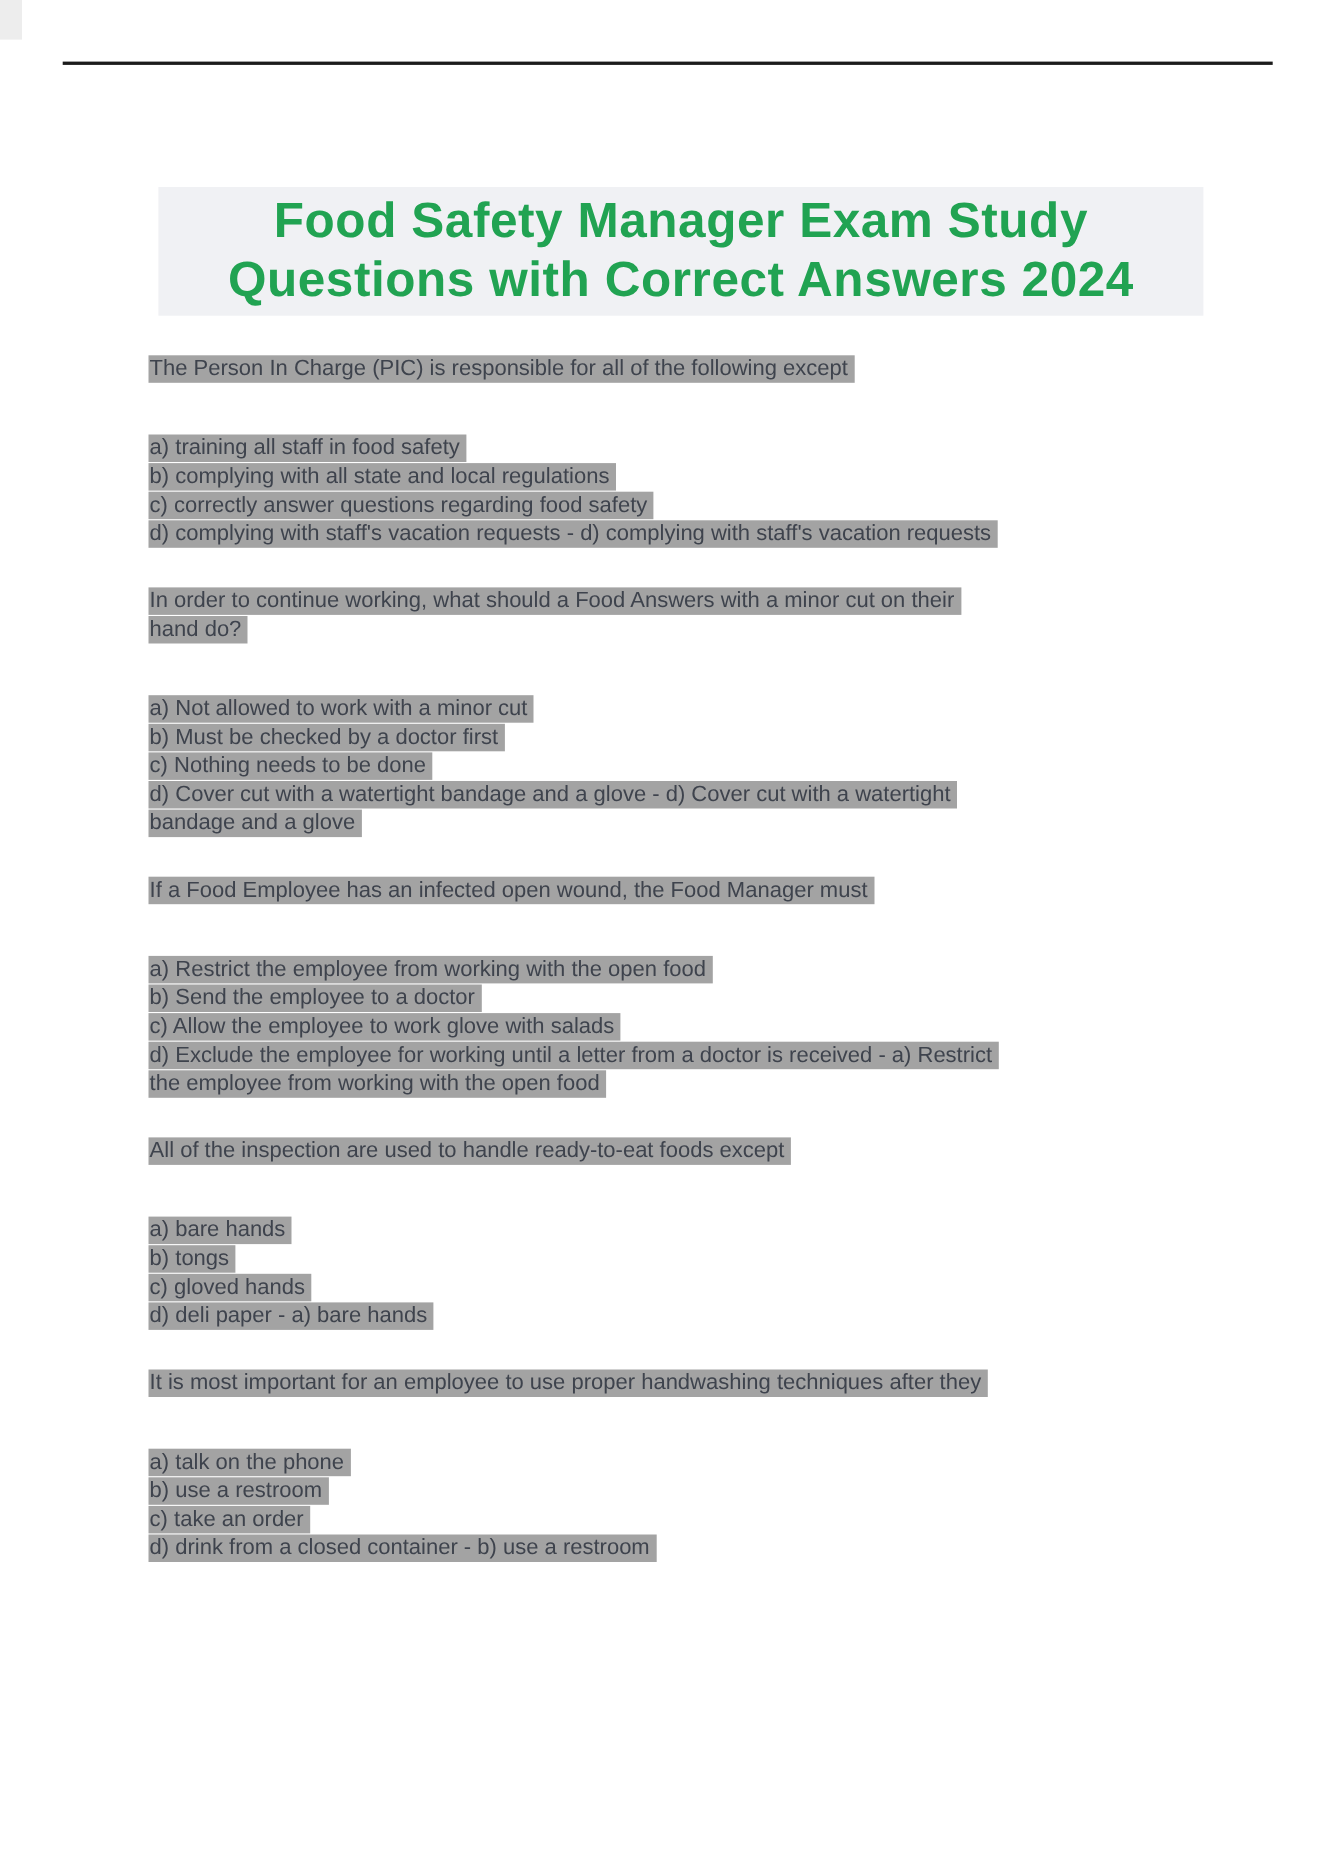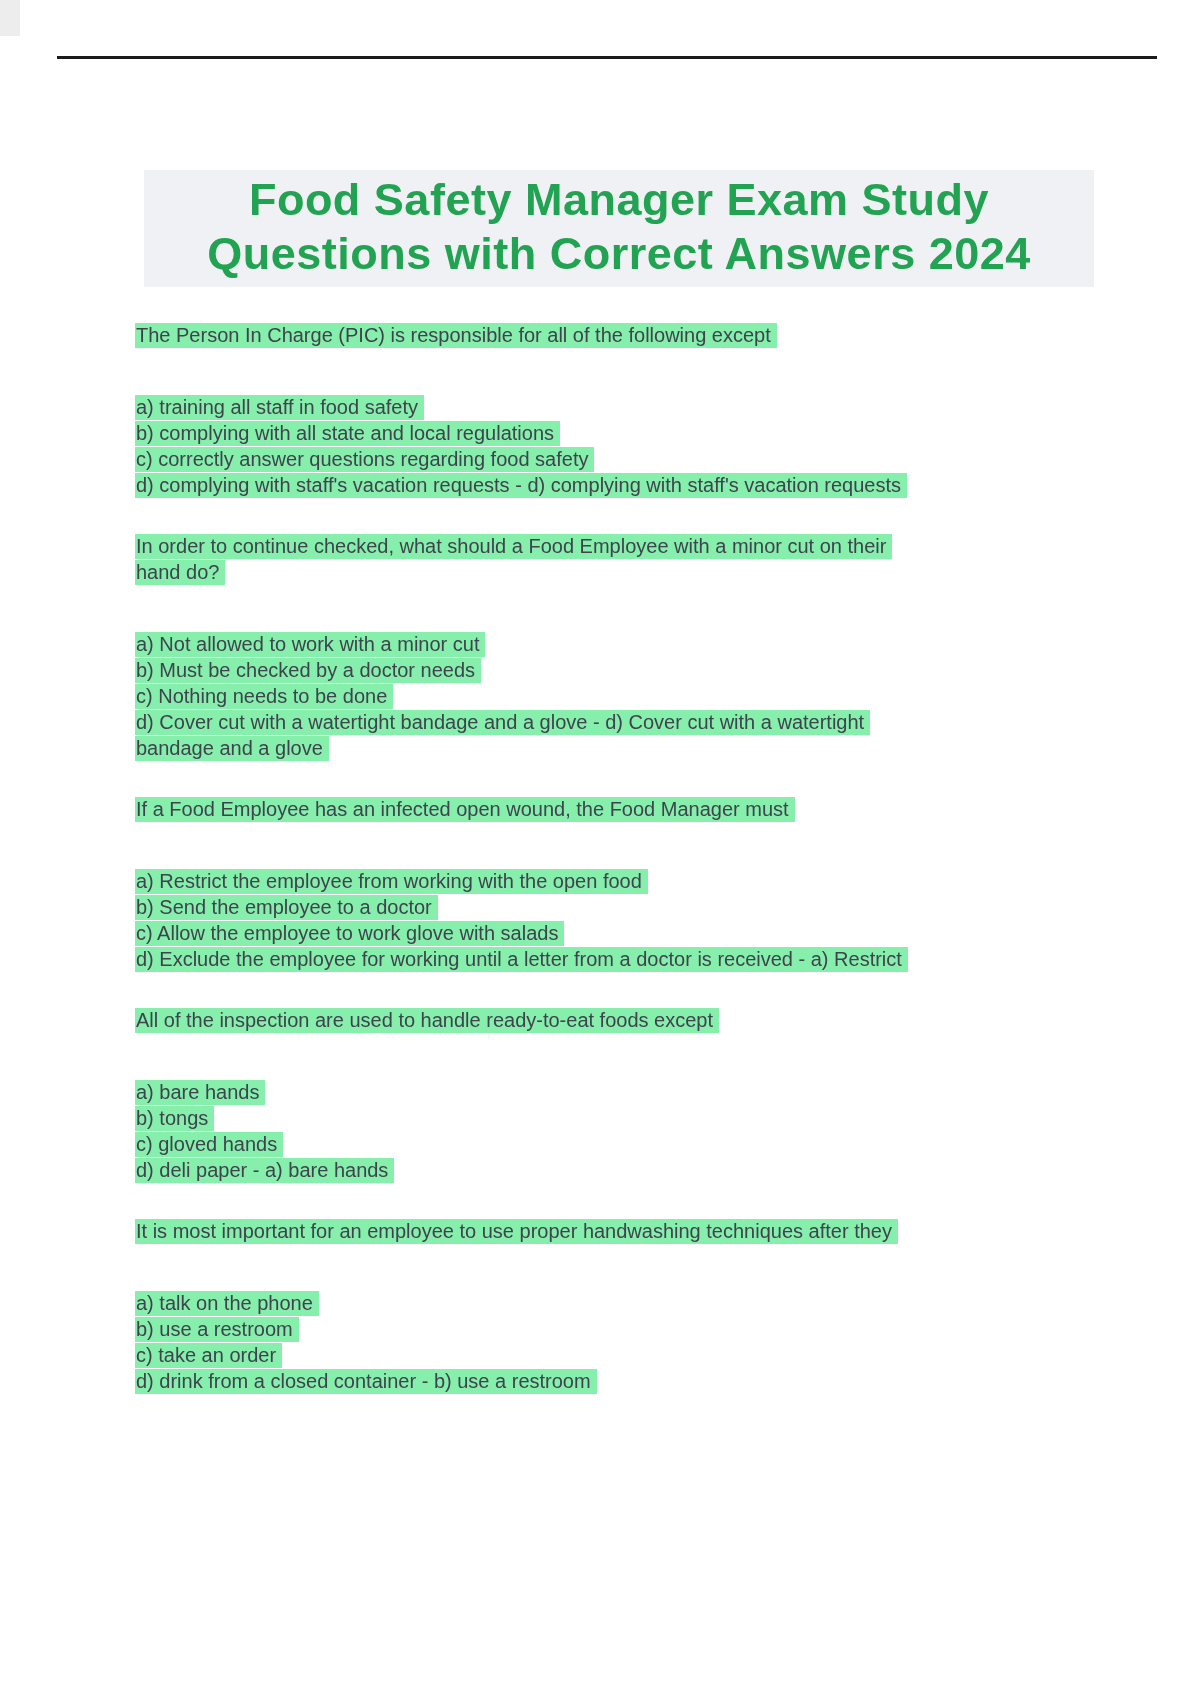--- a/index.html
+++ b/index.html
@@ -52,21 +52,21 @@
     width: 1000px;
     font-size: 20px;
     color: #3e434d;
   }
   .line {
     height: 26px;
     line-height: 26px;
     white-space: nowrap;
   }
   .hl {
-    background: #86efac;
+    background: #a3a3a3;
     padding: 1px 6px 2px 1px;
   }
   .options { margin-top: 46px; }
   .qa + .qa { margin-top: 35px; }
 </style>
 </head>
 <body>
 
 <div class="page">
 
@@ -87,41 +87,42 @@
       <div class="options">
         <div class="line"><span class="hl">a) training all staff in food safety</span></div>
         <div class="line"><span class="hl">b) complying with all state and local regulations</span></div>
         <div class="line"><span class="hl">c) correctly answer questions regarding food safety</span></div>
         <div class="line"><span class="hl">d) complying with staff's vacation requests - d) complying with staff's vacation requests</span></div>
       </div>
     </div>
 
     <div class="qa">
       <div class="question">
-        <div class="line"><span class="hl">In order to continue checked, what should a Food Employee with a minor cut on their</span></div>
+        <div class="line"><span class="hl">In order to continue working, what should a Food Answers with a minor cut on their</span></div>
         <div class="line"><span class="hl">hand do?</span></div>
       </div>
       <div class="options">
         <div class="line"><span class="hl">a) Not allowed to work with a minor cut</span></div>
-        <div class="line"><span class="hl">b) Must be checked by a doctor needs</span></div>
+        <div class="line"><span class="hl">b) Must be checked by a doctor first</span></div>
         <div class="line"><span class="hl">c) Nothing needs to be done</span></div>
         <div class="line"><span class="hl">d) Cover cut with a watertight bandage and a glove - d) Cover cut with a watertight</span></div>
         <div class="line"><span class="hl">bandage and a glove</span></div>
       </div>
     </div>
 
     <div class="qa">
       <div class="question">
         <div class="line"><span class="hl">If a Food Employee has an infected open wound, the Food Manager must</span></div>
       </div>
       <div class="options">
         <div class="line"><span class="hl">a) Restrict the employee from working with the open food</span></div>
         <div class="line"><span class="hl">b) Send the employee to a doctor</span></div>
         <div class="line"><span class="hl">c) Allow the employee to work glove with salads</span></div>
         <div class="line"><span class="hl">d) Exclude the employee for working until a letter from a doctor is received - a) Restrict</span></div>
+        <div class="line"><span class="hl">the employee from working with the open food</span></div>
       </div>
     </div>
 
     <div class="qa">
       <div class="question">
         <div class="line"><span class="hl">All of the inspection are used to handle ready-to-eat foods except</span></div>
       </div>
       <div class="options">
         <div class="line"><span class="hl">a) bare hands</span></div>
         <div class="line"><span class="hl">b) tongs</span></div>

